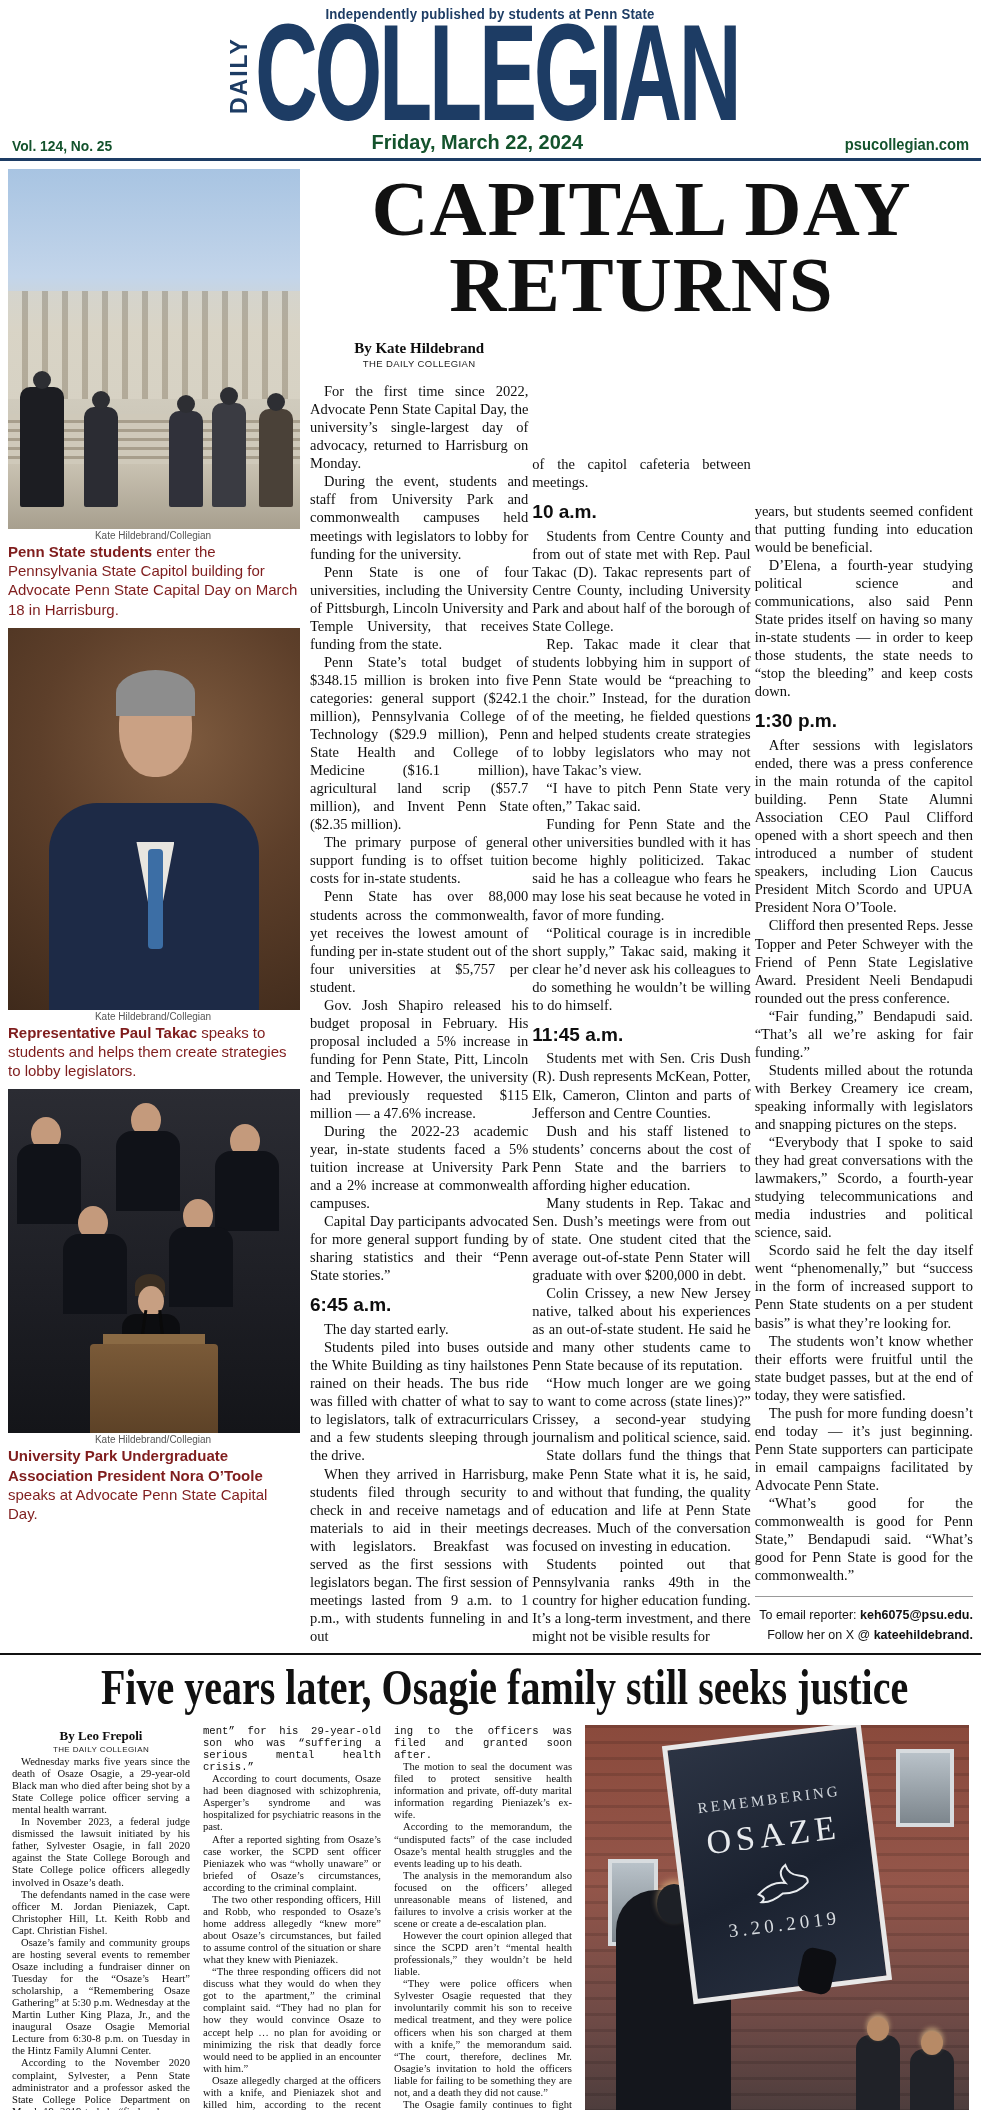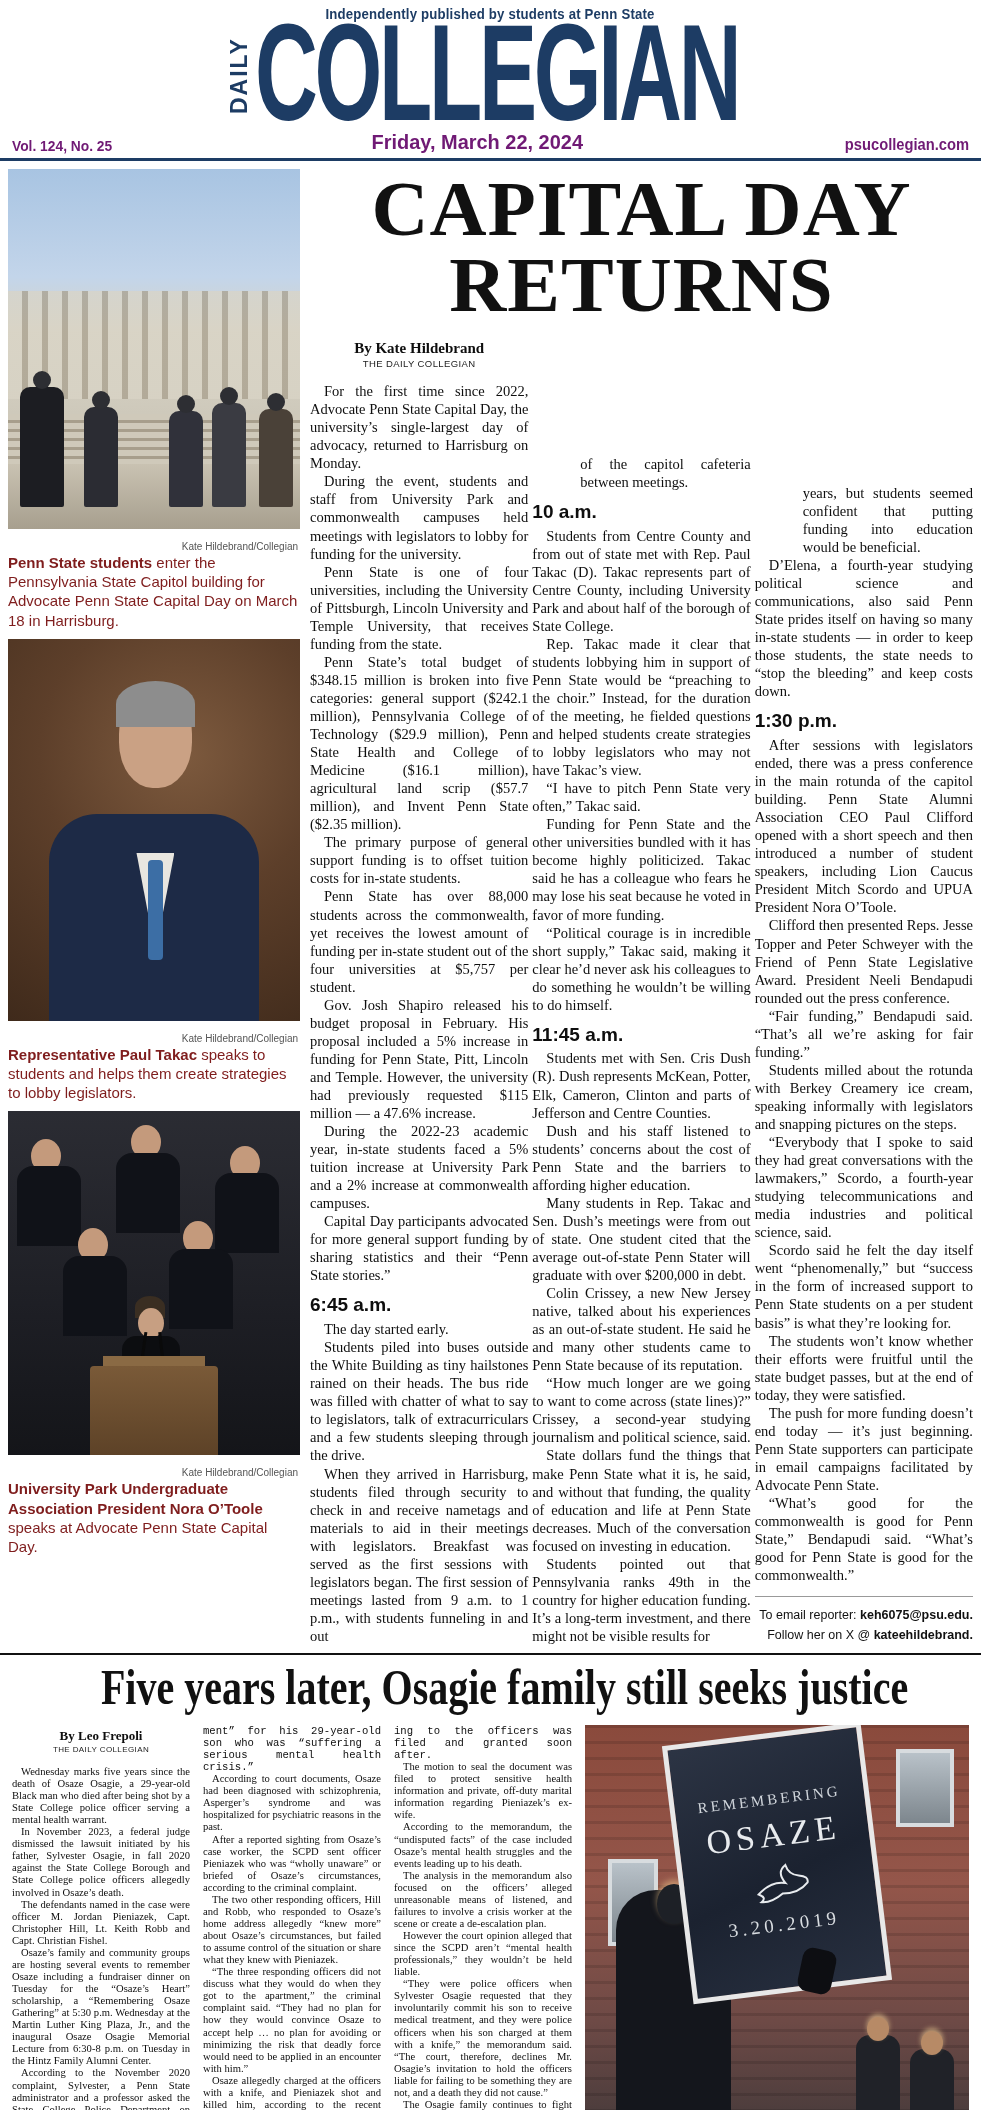--- a/index.html
+++ b/index.html
@@ -16,48 +16,48 @@
     font-size:15px; color:#1d3c64; transform:scaleX(0.88); letter-spacing:0.2px; }
   .logo-row { display:flex; justify-content:center; align-items:center; height:104px; margin-top:1px; }
   .logo-daily { writing-mode:vertical-rl; transform:rotate(180deg); font-family:"Liberation Sans",sans-serif;
     font-weight:700; font-size:23px; letter-spacing:2px; color:#1d3c64; height:96px; margin-right:2px; }
   .logo-colleg-wrap { width:500px; height:100px; position:relative; overflow:visible; }
   .logo-colleg-inner { position:absolute; left:0; top:50%;
     transform:translateY(-52%) scale(0.66,1.04); transform-origin:left center;
     font-family:"Liberation Sans",sans-serif; font-weight:700; font-size:132px; line-height:1;
     letter-spacing:-5px; color:#1d3c64; white-space:nowrap; }
   .info-row { display:flex; justify-content:space-between; align-items:flex-end;
-    padding:2px 12px 4px 12px; font-family:"Liberation Sans",sans-serif; color:#701a75; }
+    padding:2px 12px 4px 12px; font-family:"Liberation Sans",sans-serif; color:#14532d; }
   .info-vol { font-size:15px; font-weight:700; transform:scaleX(0.92); transform-origin:left; }
   .info-date { font-size:21px; font-weight:700; transform:scaleX(0.95); }
   .info-site { font-size:16px; font-weight:700; transform:scaleX(0.92); transform-origin:right; }
   .navy-rule { border-top:3px solid #1d3c64; margin:0 0 2px 0; }
 
   
   .main-section { display:flex; padding:6px 8px 0 8px; }
   .photo-col { width:292px; flex:0 0 292px; margin-right:10px; }
   .story-right { flex:1; min-width:0; }
   .headline { text-align:center; font-weight:700; font-size:79px; line-height:0.96;
     letter-spacing:1px; color:#111; margin:2px 0 10px 0; }
   .columns { display:flex; gap:4px;align-items:flex-end; }
   .col { flex:1; min-width:0; font-size:14.5px; line-height:1.245; text-align:justify; hyphens:auto; }
   .col .para { text-indent:14px; margin:0; }
-  .col .para.no-indent { text-indent:0;margin-left:48px; }
+  .col .para.no-indent { text-indent:0; }
   .col .subhead { font-family:"Liberation Sans",sans-serif; font-weight:700; font-size:19px;
     margin:9px 0 3px 0; text-align:left; text-indent:0; }
   .byline-block { text-align:center; margin:6px 0 12px 0; }
   .byline-name { font-weight:700; font-size:15px; }
   .byline-org { font-family:"Liberation Sans",sans-serif; font-size:9.5px; letter-spacing:0.4px; color:#222; margin-top:1px; }
   .contact-block { margin-top:12px; border-top:1px solid #999; padding-top:9px; text-align:right;
     font-family:"Liberation Sans",sans-serif; font-size:12.5px; line-height:1.55; color:#111; }
   .contact-block b { font-weight:700; }
 
   
   .photo { width:100%; position:relative; overflow:hidden; background:#888; }
-  .credit { font-family:"Liberation Sans",sans-serif; font-size:10px; color:#555; text-align:right; margin:12px 2px 0 0; }
+  .credit { font-family:"Liberation Sans",sans-serif; font-size:10px; color:#555; text-align:center; margin:1px 2px 0 0; }
   .caption { font-family:"Liberation Sans",sans-serif; font-size:15px; line-height:1.28; color:#7f1d1d; margin:1px 0 9px 0; }
   .caption b { font-weight:700; }
 
   .photo-capitol { height:360px;
     background:linear-gradient(180deg,#a8c4e2 0%,#c3d5ea 30%,#d8d4c6 45%,#cdc8ba 70%,#b9b2a2 100%); }
   .capitol-colonnade { position:absolute; left:0; right:0; top:34%; height:30%;
     background:repeating-linear-gradient(90deg,#d9d4c6 0 14px,#a89f8d 14px 20px); opacity:0.75; }
   .capitol-stairs { position:absolute; left:0; right:0; bottom:18%; height:14%;
     background:repeating-linear-gradient(180deg,#cfc9ba 0 6px,#a79e8c 6px 9px); }
   .capitol-ground { position:absolute; left:0; right:0; bottom:0; height:18%;
@@ -98,21 +98,21 @@
 
   
   .divider { border-top:2px solid #111; margin-top:8px; }
   .headline2 { text-align:center; font-weight:700; color:#111; margin:6px 0 8px 0; }
   .headline2 .h2inner { display:inline-block; font-size:50px; line-height:1.04;
     transform:scaleX(0.8); transform-origin:center; white-space:nowrap; }
   .second-section { display:flex; gap:13px; padding:4px 12px 0 12px; }
   .scol { flex:0 0 178px; width:178px; font-size:10.6px; line-height:1.14; text-align:justify; hyphens:auto; }
   .scol .para { text-indent:9px; margin:0; }
   .scol .para.no-indent { text-indent:0;font-family:Liberation Mono, monospace; }
-  .byline-block2 { text-align:center; margin:4px 0 12px 0; }
+  .byline-block2 { text-align:center; margin:4px 0 2px 0; }
   .byline-block2 .byline-name { font-size:13px; }
   .byline-block2 .byline-org { font-size:8px; }
   .photo-block2 { flex:1; min-width:0; }
   .photo-protest { height:394px;
     background:
       repeating-linear-gradient(180deg, rgba(0,0,0,0.12) 0 3px, rgba(0,0,0,0) 3px 16px),
       linear-gradient(180deg,#8a4a3c 0%,#94564a 40%,#6e4a46 75%,#4a3c3c 100%); }
   .window { position:absolute; background:linear-gradient(180deg,#b9c2c9,#7d868d); border:4px solid #d8dcdf; }
   .w1 { left:6%; top:34%; width:13%; height:22%; }
   .w2 { right:4%; top:6%; width:15%; height:20%; }

